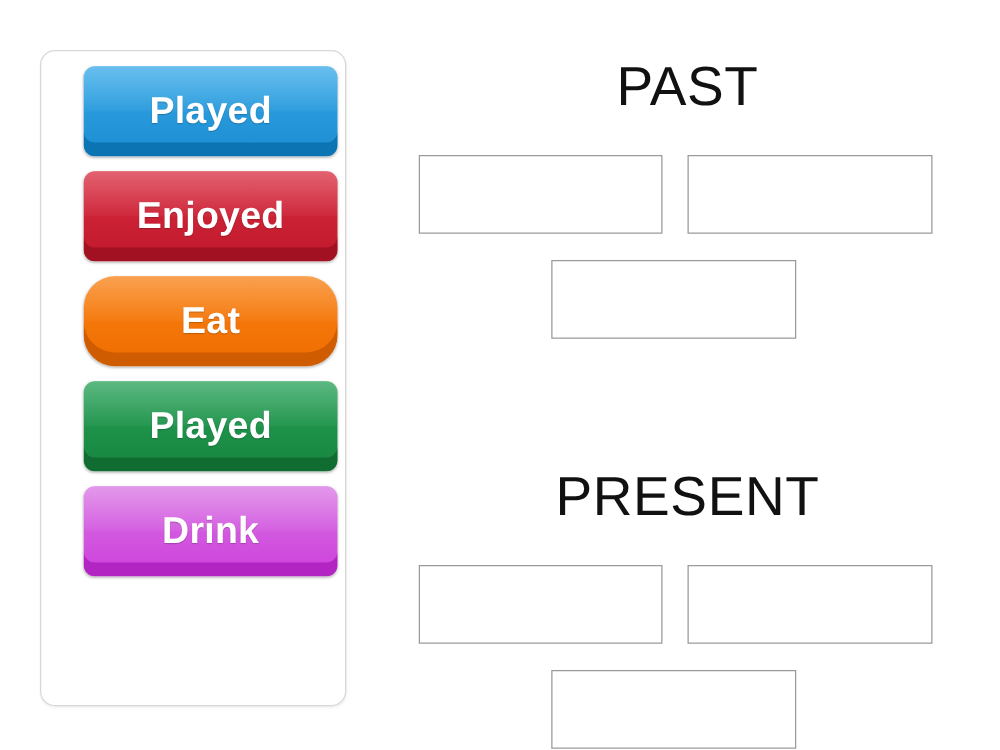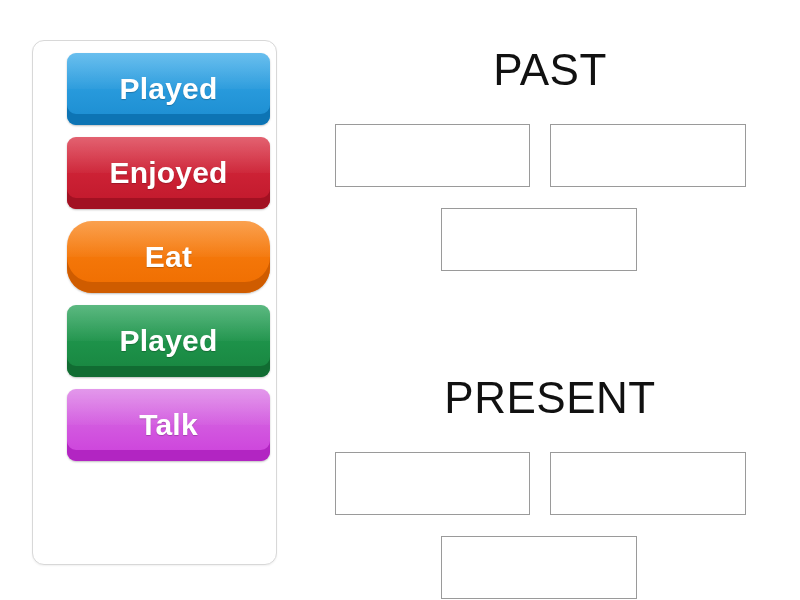--- a/index.html
+++ b/index.html
@@ -129,21 +129,21 @@
       <div class="word-tile" style="top: 86px; background: linear-gradient(rgb(217, 43, 63) 0%, rgb(192, 24, 43) 100%); box-shadow: rgb(162, 17, 34) 0px -11px 0px 0px inset, rgba(0, 0, 0, 0.25) 0px 1px 2px;">
         <span class="tile-label">Enjoyed</span>
       </div>
       <div class="word-tile" style="top: 170px; background: linear-gradient(rgb(249, 128, 18) 0%, rgb(239, 109, 0) 100%); box-shadow: rgb(207, 92, 0) 0px -11px 0px 0px inset, rgba(0, 0, 0, 0.25) 0px 1px 2px; border-radius: 25px;">
         <span class="tile-label">Eat</span>
       </div>
       <div class="word-tile" style="top: 254px; background: linear-gradient(rgb(35, 160, 85) 0%, rgb(24, 133, 63) 100%); box-shadow: rgb(17, 108, 50) 0px -11px 0px 0px inset, rgba(0, 0, 0, 0.25) 0px 1px 2px;">
         <span class="tile-label">Played</span>
       </div>
       <div class="word-tile" style="top: 338px; background: linear-gradient(rgb(217, 116, 228) 0%, rgb(204, 63, 219) 100%); box-shadow: rgb(178, 37, 194) 0px -11px 0px 0px inset, rgba(0, 0, 0, 0.25) 0px 1px 2px;">
-        <span class="tile-label">Talk</span>
+        <span class="tile-label">Drink</span>
       </div>
 
     </div>
   </div>
 
   <div class="category" style="left:320px; top:40px; width:460px; height:240px;">
     <div class="category-title" style="top:8px;">PAST</div>
 
     <div class="drop-zone" style="left:15px;  top:84px;  width:195px; height:63px;"></div>
     <div class="drop-zone" style="left:230px; top:84px;  width:196px; height:63px;"></div>

